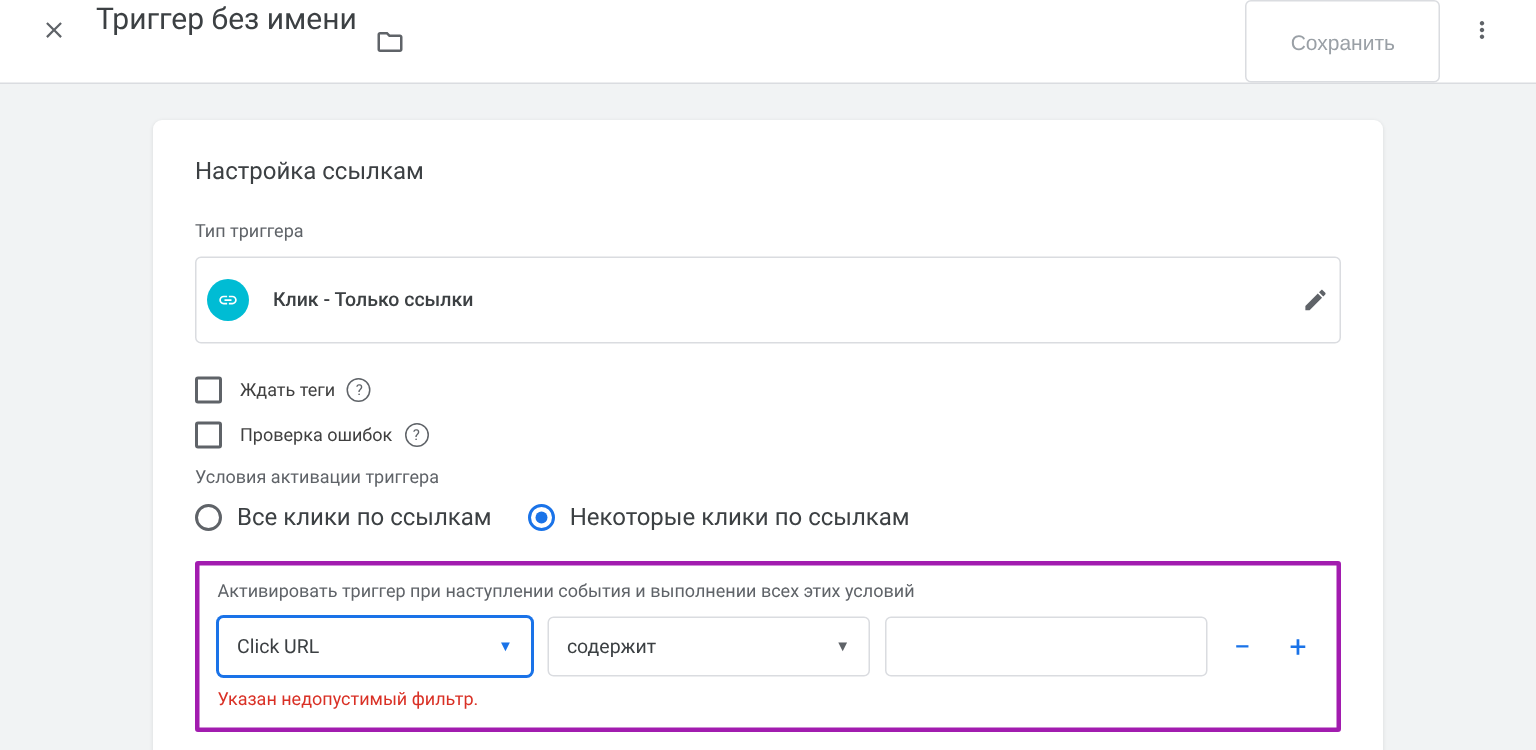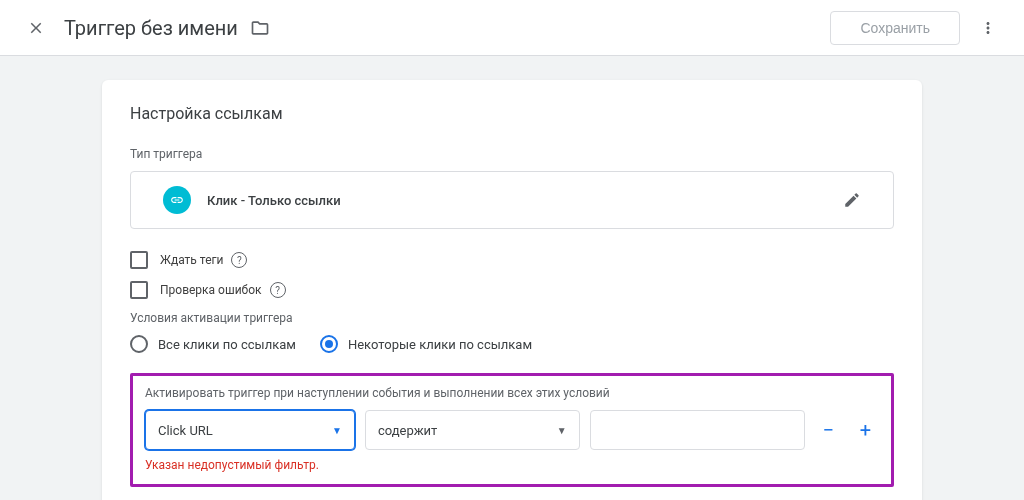--- a/index.html
+++ b/index.html
@@ -8,21 +8,20 @@
       background: #f1f3f4;
       color: #3c4043;
       width: 1024px;
       height: 500px;
       overflow: hidden;
     }
     .header {
       background: #fff;
       height: 56px;
       display: flex;
-      align-items: center;
       padding: 0 16px;
       border-bottom: 1px solid #dadce0;
     }
     .close-btn {
       width: 40px;
       height: 40px;
       display: flex;
       align-items: center;
       justify-content: center;
       cursor: pointer;
@@ -79,21 +78,21 @@
       margin-bottom: 24px;
     }
     .section-label {
       font-size: 12px;
       color: #5f6368;
       margin-bottom: 10px;
     }
     .trigger-type-box {
       border: 1px solid #dadce0;
       border-radius: 4px;
-      padding: 14px 32px;
+      padding: 14px 7px;
       display: flex;
       align-items: center;
       margin-bottom: 22px;
     }
     .link-icon {
       width: 28px;
       height: 28px;
       background: #00bcd4;
       border-radius: 50%;
       display: flex;
@@ -170,21 +169,21 @@
       border-color: #1a73e8;
     }
     .radio.checked::after {
       content: "";
       width: 8px;
       height: 8px;
       background: #1a73e8;
       border-radius: 50%;
     }
     .radio-label {
-      font-size: 13px;
+      font-size: 16px;
       color: #3c4043;
     }
     .condition-section {
       border: 3px solid #a21caf;
       border-radius: 2px;
       padding: 10px 12px 12px;
       margin-top: 0;
     }
     .condition-label {
       font-size: 12px;

